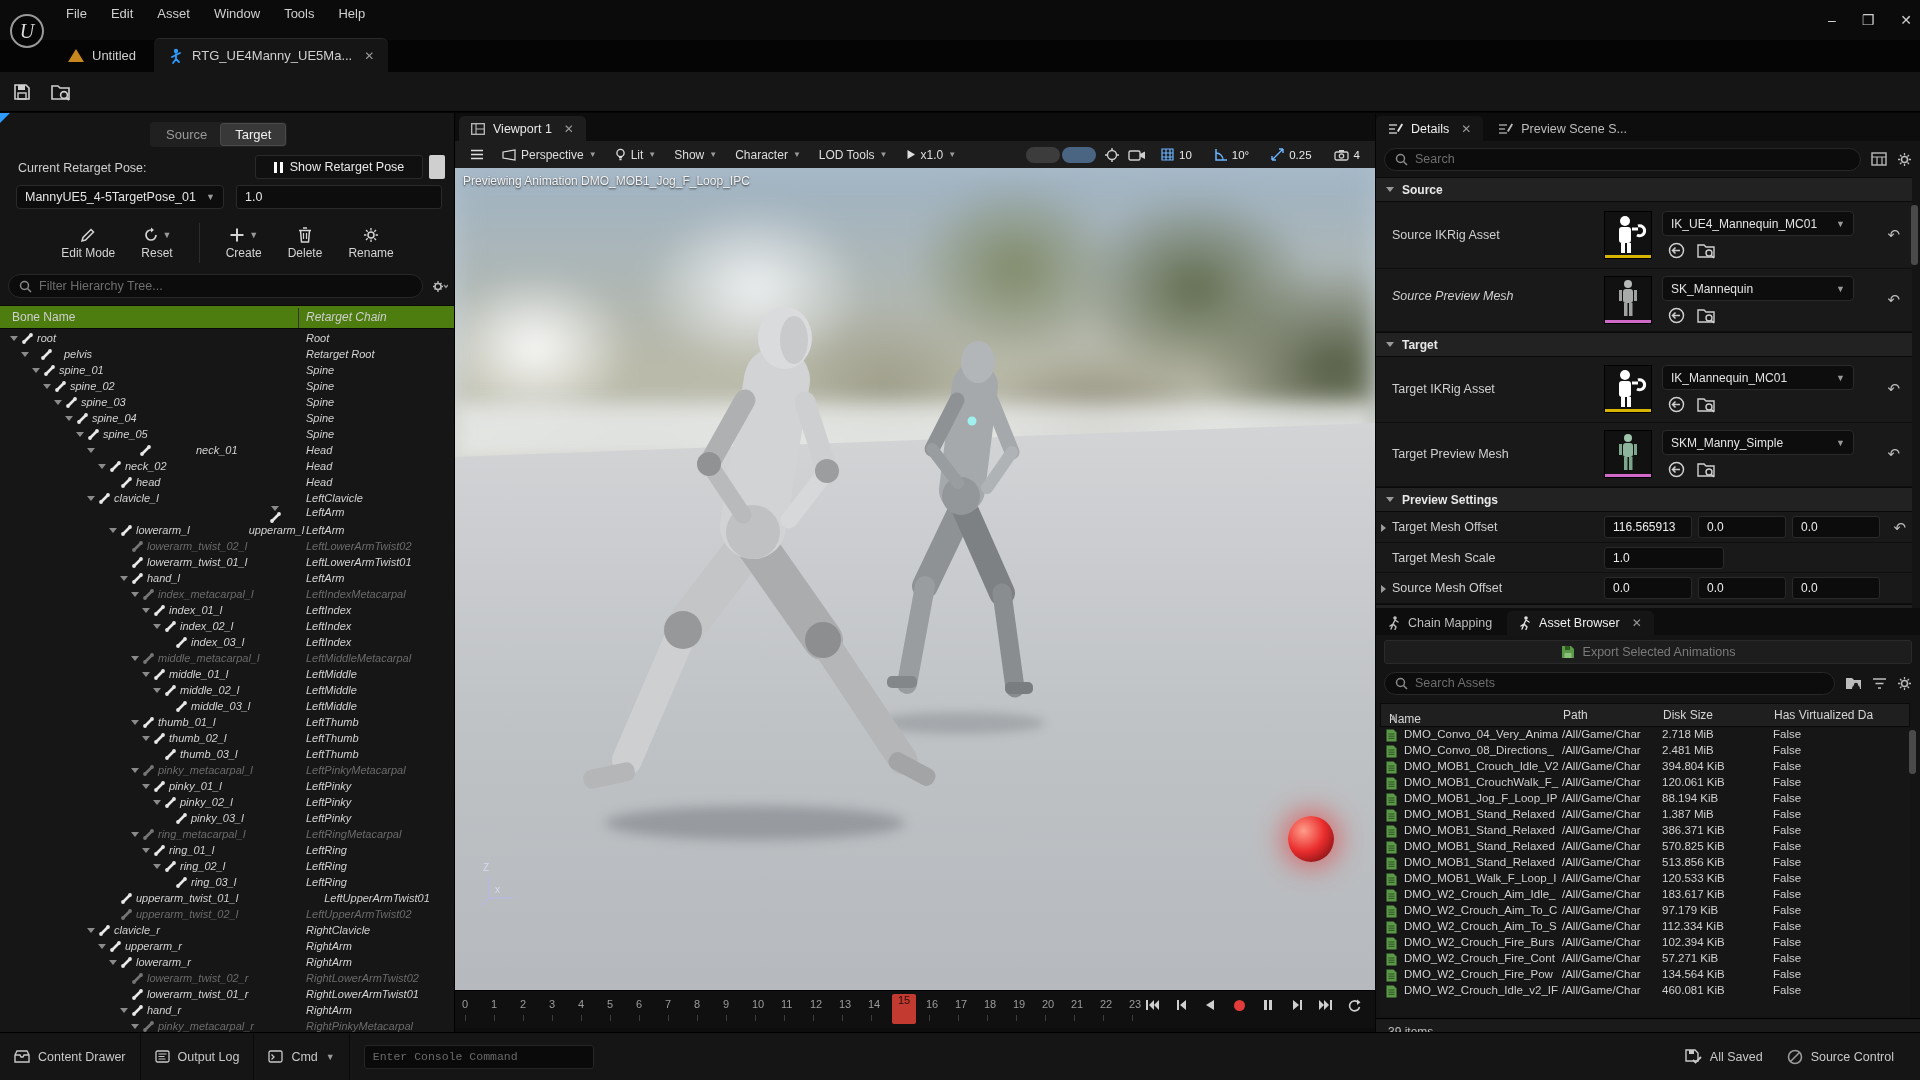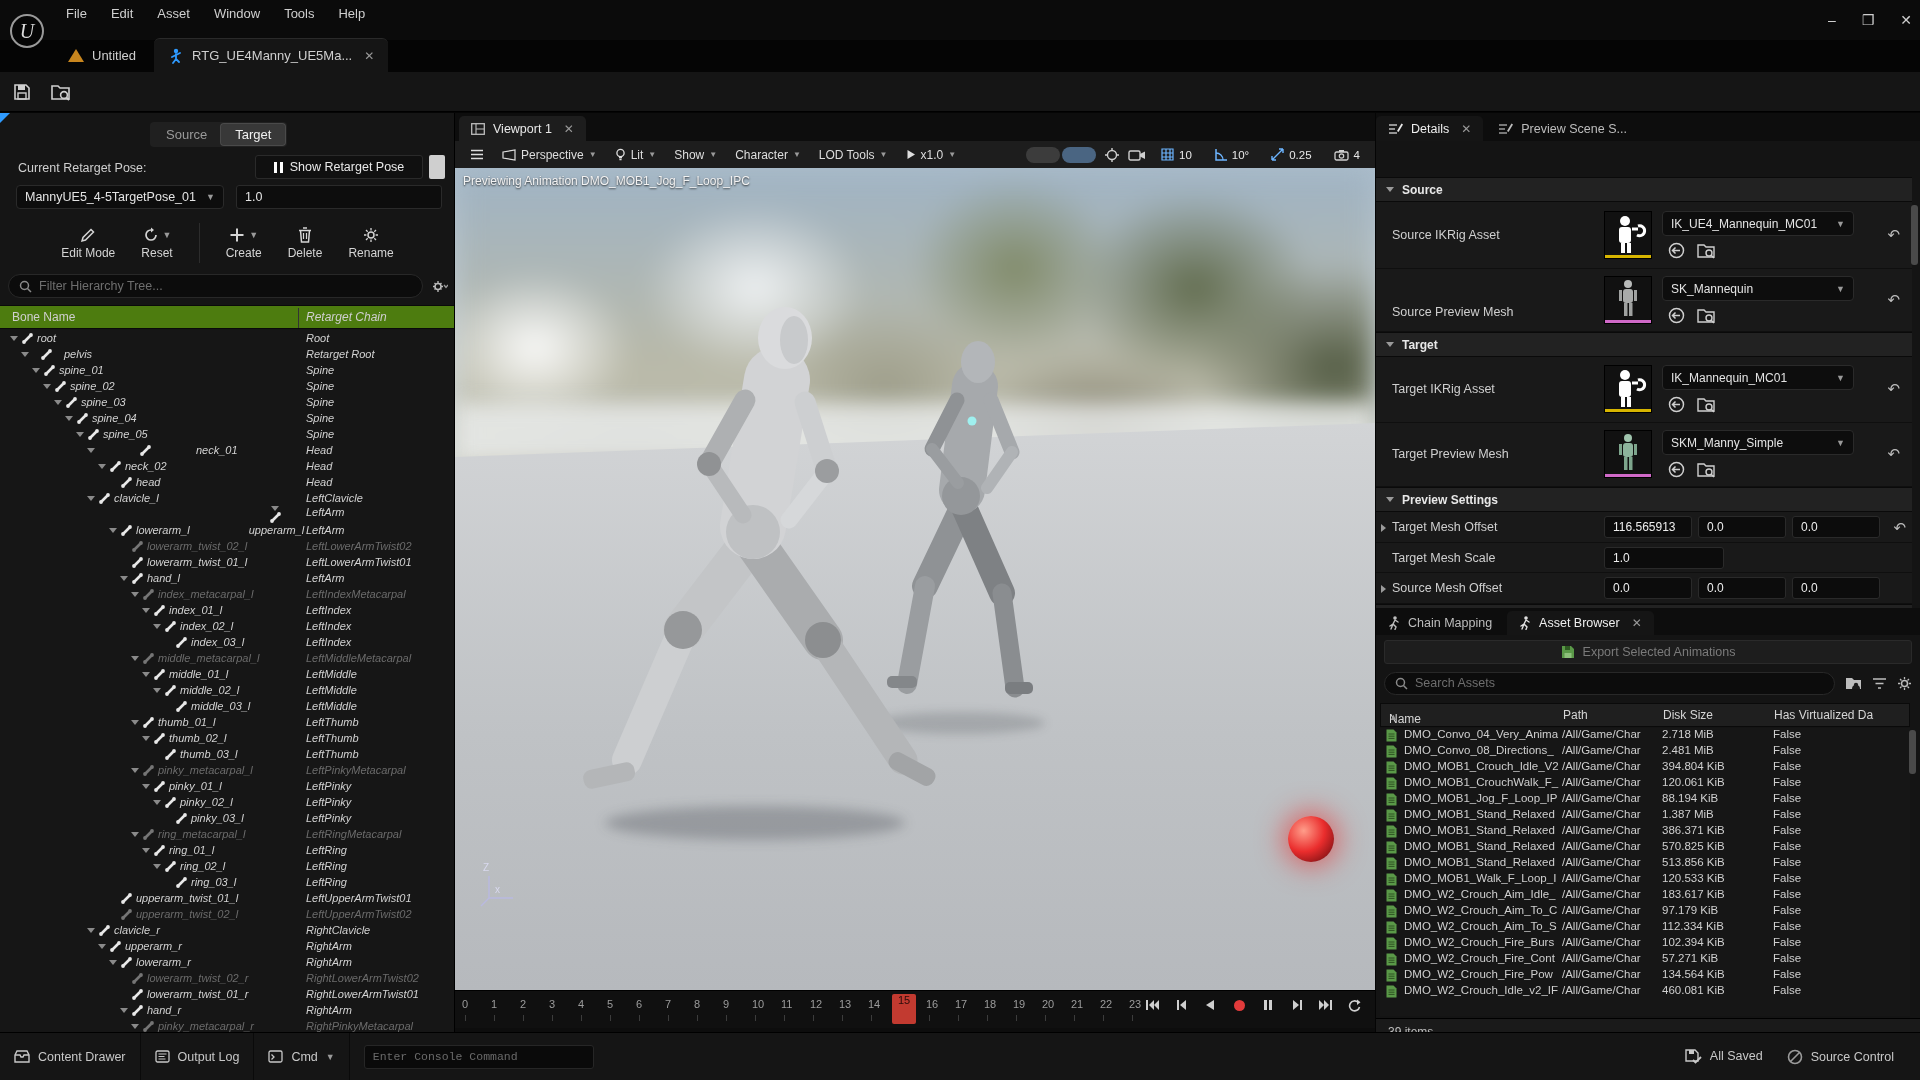--- a/index.html
+++ b/index.html
@@ -125,21 +125,21 @@
   .arow .pt { position:absolute; left:182px; width:95px; overflow:hidden; }
   .arow .sz { position:absolute; left:282px; }
   .arow .vz { position:absolute; left:393px; }
   #ab-footer { position:absolute; left:0; top:905px; width:544px; height:27px; background:#1a1a1a; border-top:1px solid #000; display:flex; align-items:center; padding-left:12px; font-size:12px; color:#bdbdbd; }
   .vscroll { position:absolute; width:7px; border-radius:3px; background:#4a4a4a; }
 
   
   #statusbar { position:absolute; left:0; top:1032px; width:1920px; height:48px; background:#151515; border-top:1px solid #000; display:flex; align-items:center; font-size:12.5px; color:#c8c8c8; }
   .sb-btn { display:flex; align-items:center; gap:8px; padding:0 14px; height:100%; border-right:1px solid #0a0a0a; }
   #console-input { width:230px; height:24px; background:#0a0a0a; border:1px solid #262626; border-radius:3px; margin-left:14px; display:flex; align-items:center; padding-left:8px; color:#6a6a6a; font-family:"Liberation Mono","DejaVu Sans Mono",monospace; font-size:11.5px; }
-  #sb-right { margin-left:auto; display:flex; align-items:flex-start; gap:24px; padding-right:26px; }
+  #sb-right { margin-left:auto; display:flex; align-items:center; gap:24px; padding-right:26px; }
   .sb-item { display:flex; align-items:center; gap:8px; }
 </style>
 </head>
 <body>
 
 <div id="menubar">
   <div id="ulogo">U</div>
   <div id="menu-items">
       <div class="menu-item">File</div>
       <div class="menu-item">Edit</div>
@@ -683,21 +683,21 @@
         <svg class="boneicon" width="13" height="13" viewBox="0 0 13 13">
           <g>
             <circle cx="3" cy="10" r="1.9" fill="#e8e8e8"></circle>
             <circle cx="10" cy="3" r="1.9" fill="#e8e8e8"></circle>
             <path d="M3.5 9.5 L9.5 3.5" stroke="#e8e8e8" stroke-width="2.6"></path>
           </g>
         </svg>
         <span>ring_03_l</span>
         <span class="chain">LeftRing</span>
       </div>
-      <div class="trow" style="padding-left: 109px;">
+      <div class="trow" style="padding-left: 109px; text-align: center;">
         <span class="exp-none"></span>
         <svg class="boneicon" width="13" height="13" viewBox="0 0 13 13">
           <g>
             <circle cx="3" cy="10" r="1.9" fill="#e8e8e8"></circle>
             <circle cx="10" cy="3" r="1.9" fill="#e8e8e8"></circle>
             <path d="M3.5 9.5 L9.5 3.5" stroke="#e8e8e8" stroke-width="2.6"></path>
           </g>
         </svg>
         <span>upperarm_twist_01_l</span>
         <span class="chain">LeftUpperArmTwist01</span>
@@ -1071,20 +1071,37 @@
       <span class="tab-close">✕</span>
     </div>
     <div class="rp-tab">
       <svg width="15" height="13" viewBox="0 0 15 13">
           <path d="M1 3 h8 M1 7 h6 M1 11 h8" stroke="#9a9a9a" stroke-width="1.5"></path>
           <path d="M9 9 L13.5 1.5 L15 2.5 L10.5 10 Z" fill="#bdbdbd"></path>
         </svg>
       <span>Preview Scene S...</span>
     </div>
   </div>
+  <div id="dt-searchrow">
+    <div id="dt-search">
+      <svg width="13" height="13" viewBox="0 0 13 13">
+          <circle cx="5.5" cy="5.5" r="4" fill="none" stroke="#8a8a8a" stroke-width="1.5"></circle>
+          <path d="M8.5 8.5 L12 12" stroke="#8a8a8a" stroke-width="1.5"></path>
+        </svg>
+      <span>Search</span>
+    </div>
+    <svg width="16" height="14" viewBox="0 0 16 14">
+        <rect x="1" y="1" width="14" height="12" fill="none" stroke="#bdbdbd" stroke-width="1.4"></rect>
+        <path d="M1 5 h14 M6 5 v8 M11 5 v8" stroke="#bdbdbd" stroke-width="1.2"></path>
+      </svg>
+    <svg width="15" height="15" viewBox="0 0 15 15">
+        <circle cx="7.5" cy="7.5" r="3" fill="none" stroke="#bdbdbd" stroke-width="1.5"></circle>
+        <path d="M7.5 1 v2.2 M7.5 11.8 v2.2 M1 7.5 h2.2 M11.8 7.5 h2.2 M3 3 l1.5 1.5 M10.5 10.5 l1.5 1.5 M12 3 l-1.5 1.5 M4.5 10.5 L3 12" stroke="#bdbdbd" stroke-width="1.3"></path>
+      </svg>
+  </div>
 
   <div class="abs" style="left:0; top:64px; width:536px;">
     <div class="sec-hdr">
         <span class="caret-d"></span>
         <span>Source</span>
       </div>
     <div class="drow" style="height:67px;">
       <span class="dlabel" style="top:26px;">Source IKRig Asset</span>
       <div class="dthumb" style="top:9px;">
         <svg width="46" height="43" viewBox="0 0 46 43">
@@ -1107,21 +1124,21 @@
           </svg>
         <svg width="19" height="17" viewBox="0 0 19 17">
             <path d="M1 3 h6 l2 2 h8 v10 h-16 z" fill="none" stroke="#cfcfcf" stroke-width="1.4"></path>
             <circle cx="12" cy="11" r="3" fill="none" stroke="#cfcfcf" stroke-width="1.4"></circle>
             <path d="M14 13 l3 3" stroke="#cfcfcf" stroke-width="1.5"></path>
           </svg>
       </div>
       <span class="dundo" style="top:24px;">↶</span>
     </div>
     <div class="drow" style="height:63px;">
-      <span class="dlabel" style="top:36px;">Source Preview Mesh</span>
+      <span class="dlabel" style="top:20px;font-style:italic;">Source Preview Mesh</span>
       <div class="dthumb" style="top:7px;">
         <svg width="46" height="43" viewBox="0 0 46 43">
             <circle cx="23" cy="7" r="4" fill="#b8bab9"></circle>
             <rect x="18" y="12" width="10" height="14" rx="3" fill="#a9abaa"></rect>
             <rect x="19" y="26" width="3.5" height="13" fill="#9fa1a0"></rect>
             <rect x="24" y="26" width="3.5" height="13" fill="#9fa1a0"></rect>
             <rect x="14" y="13" width="3" height="11" fill="#9fa1a0"></rect>
             <rect x="29" y="13" width="3" height="11" fill="#9fa1a0"></rect>
           </svg>
         <span class="ul" style="background:#d069c8;"></span>

